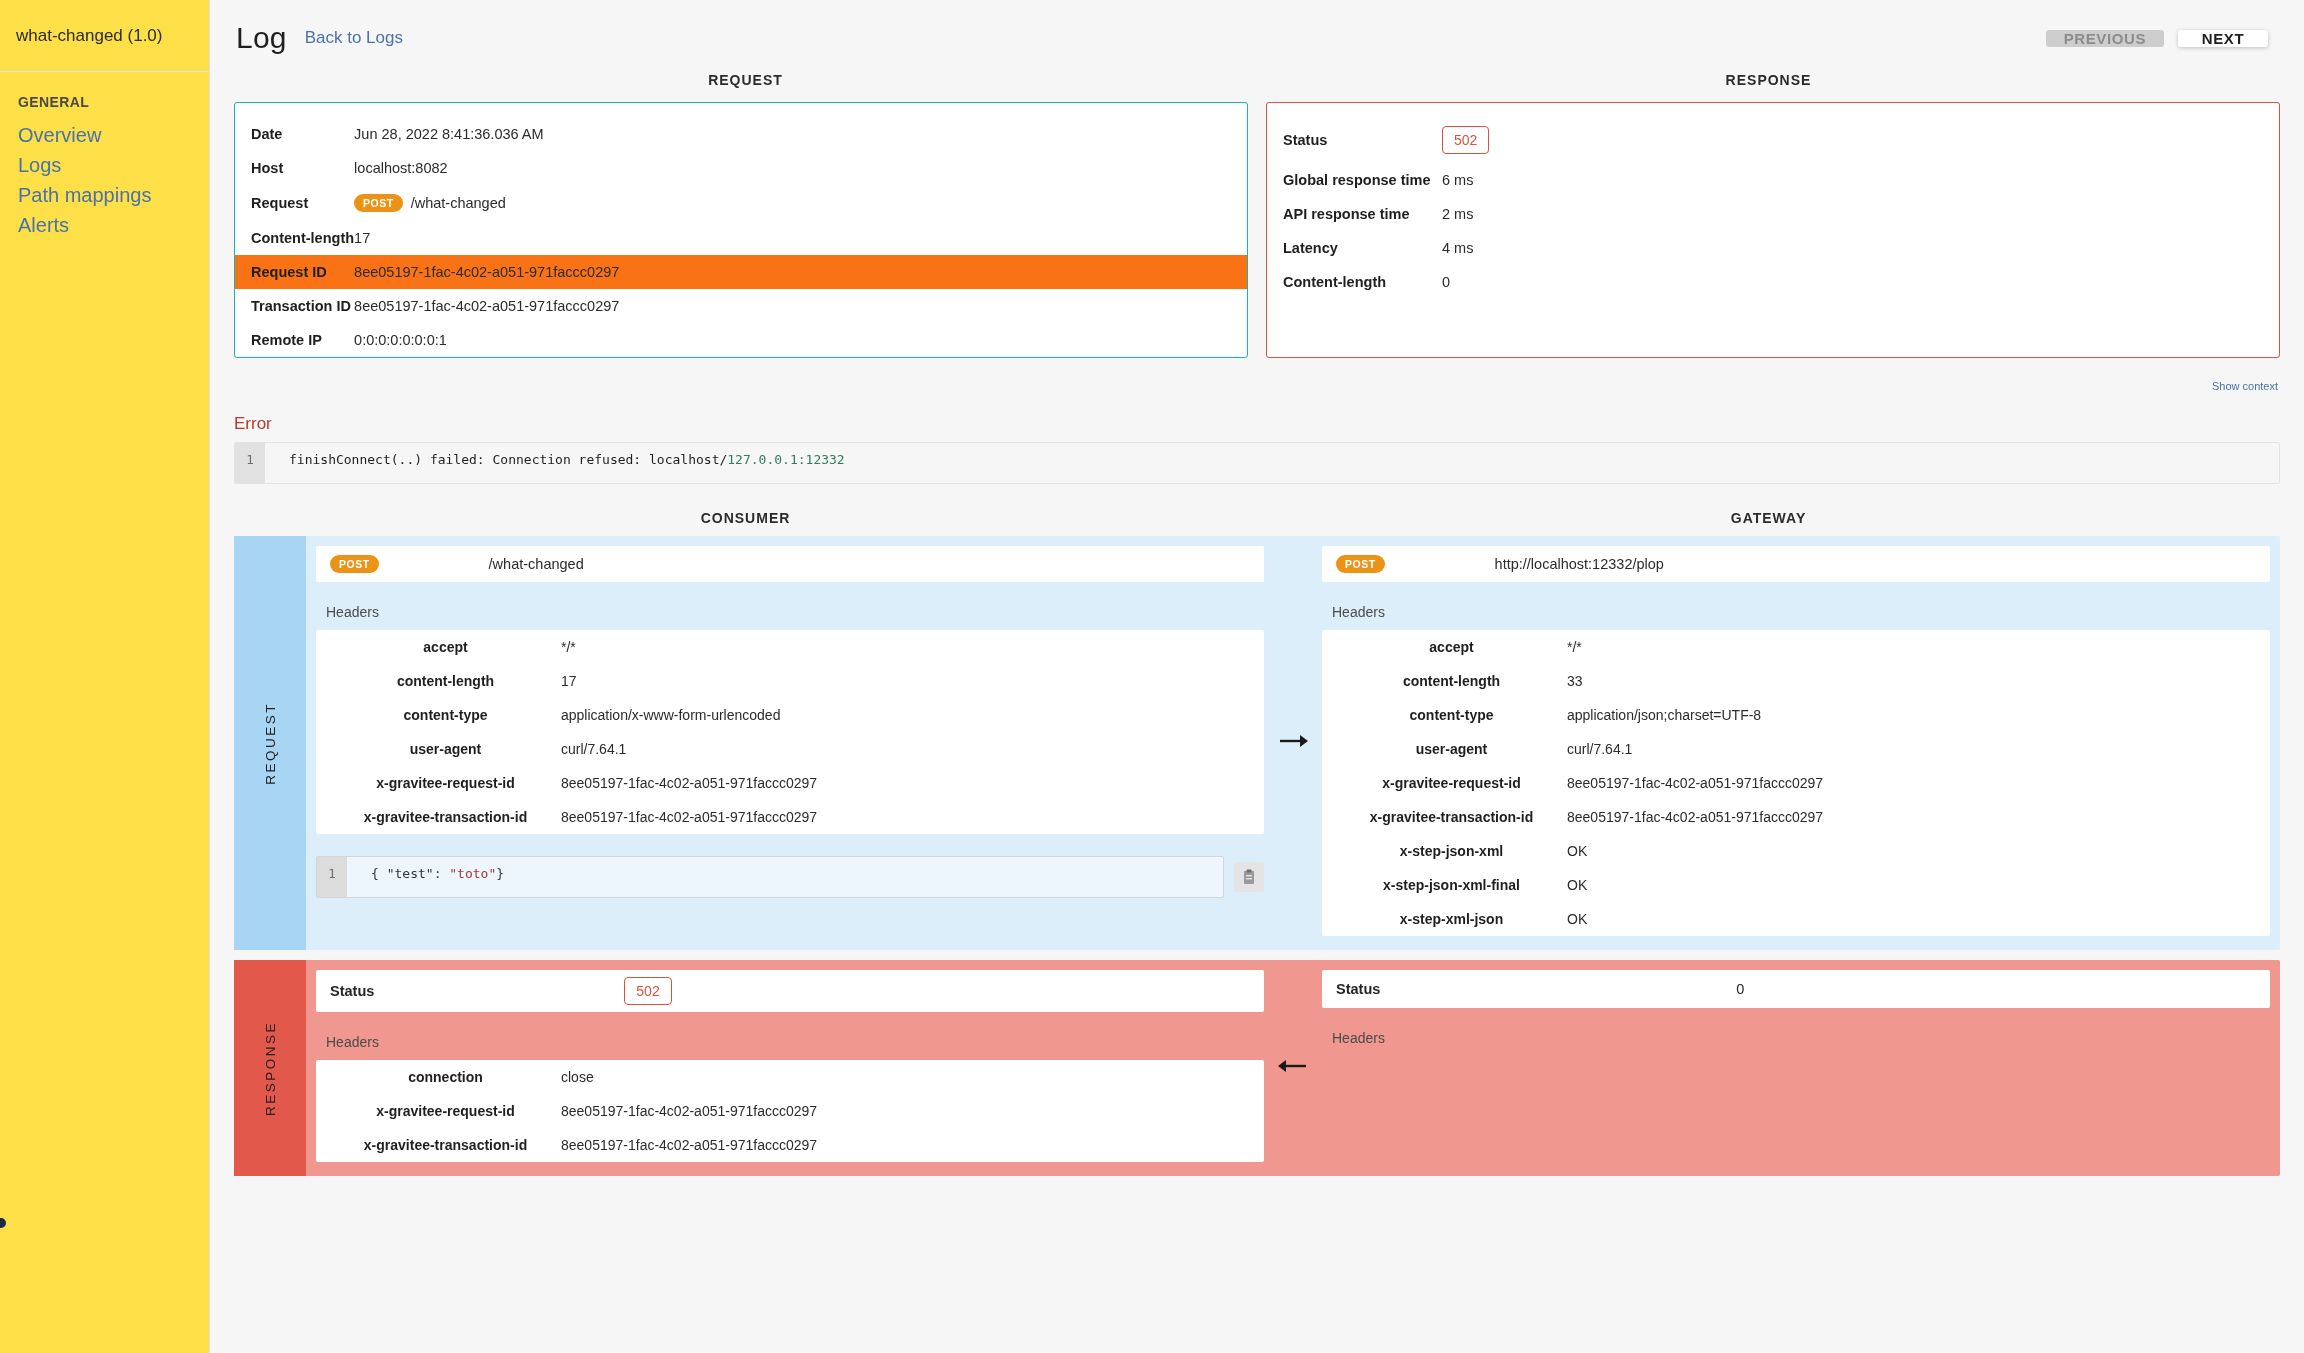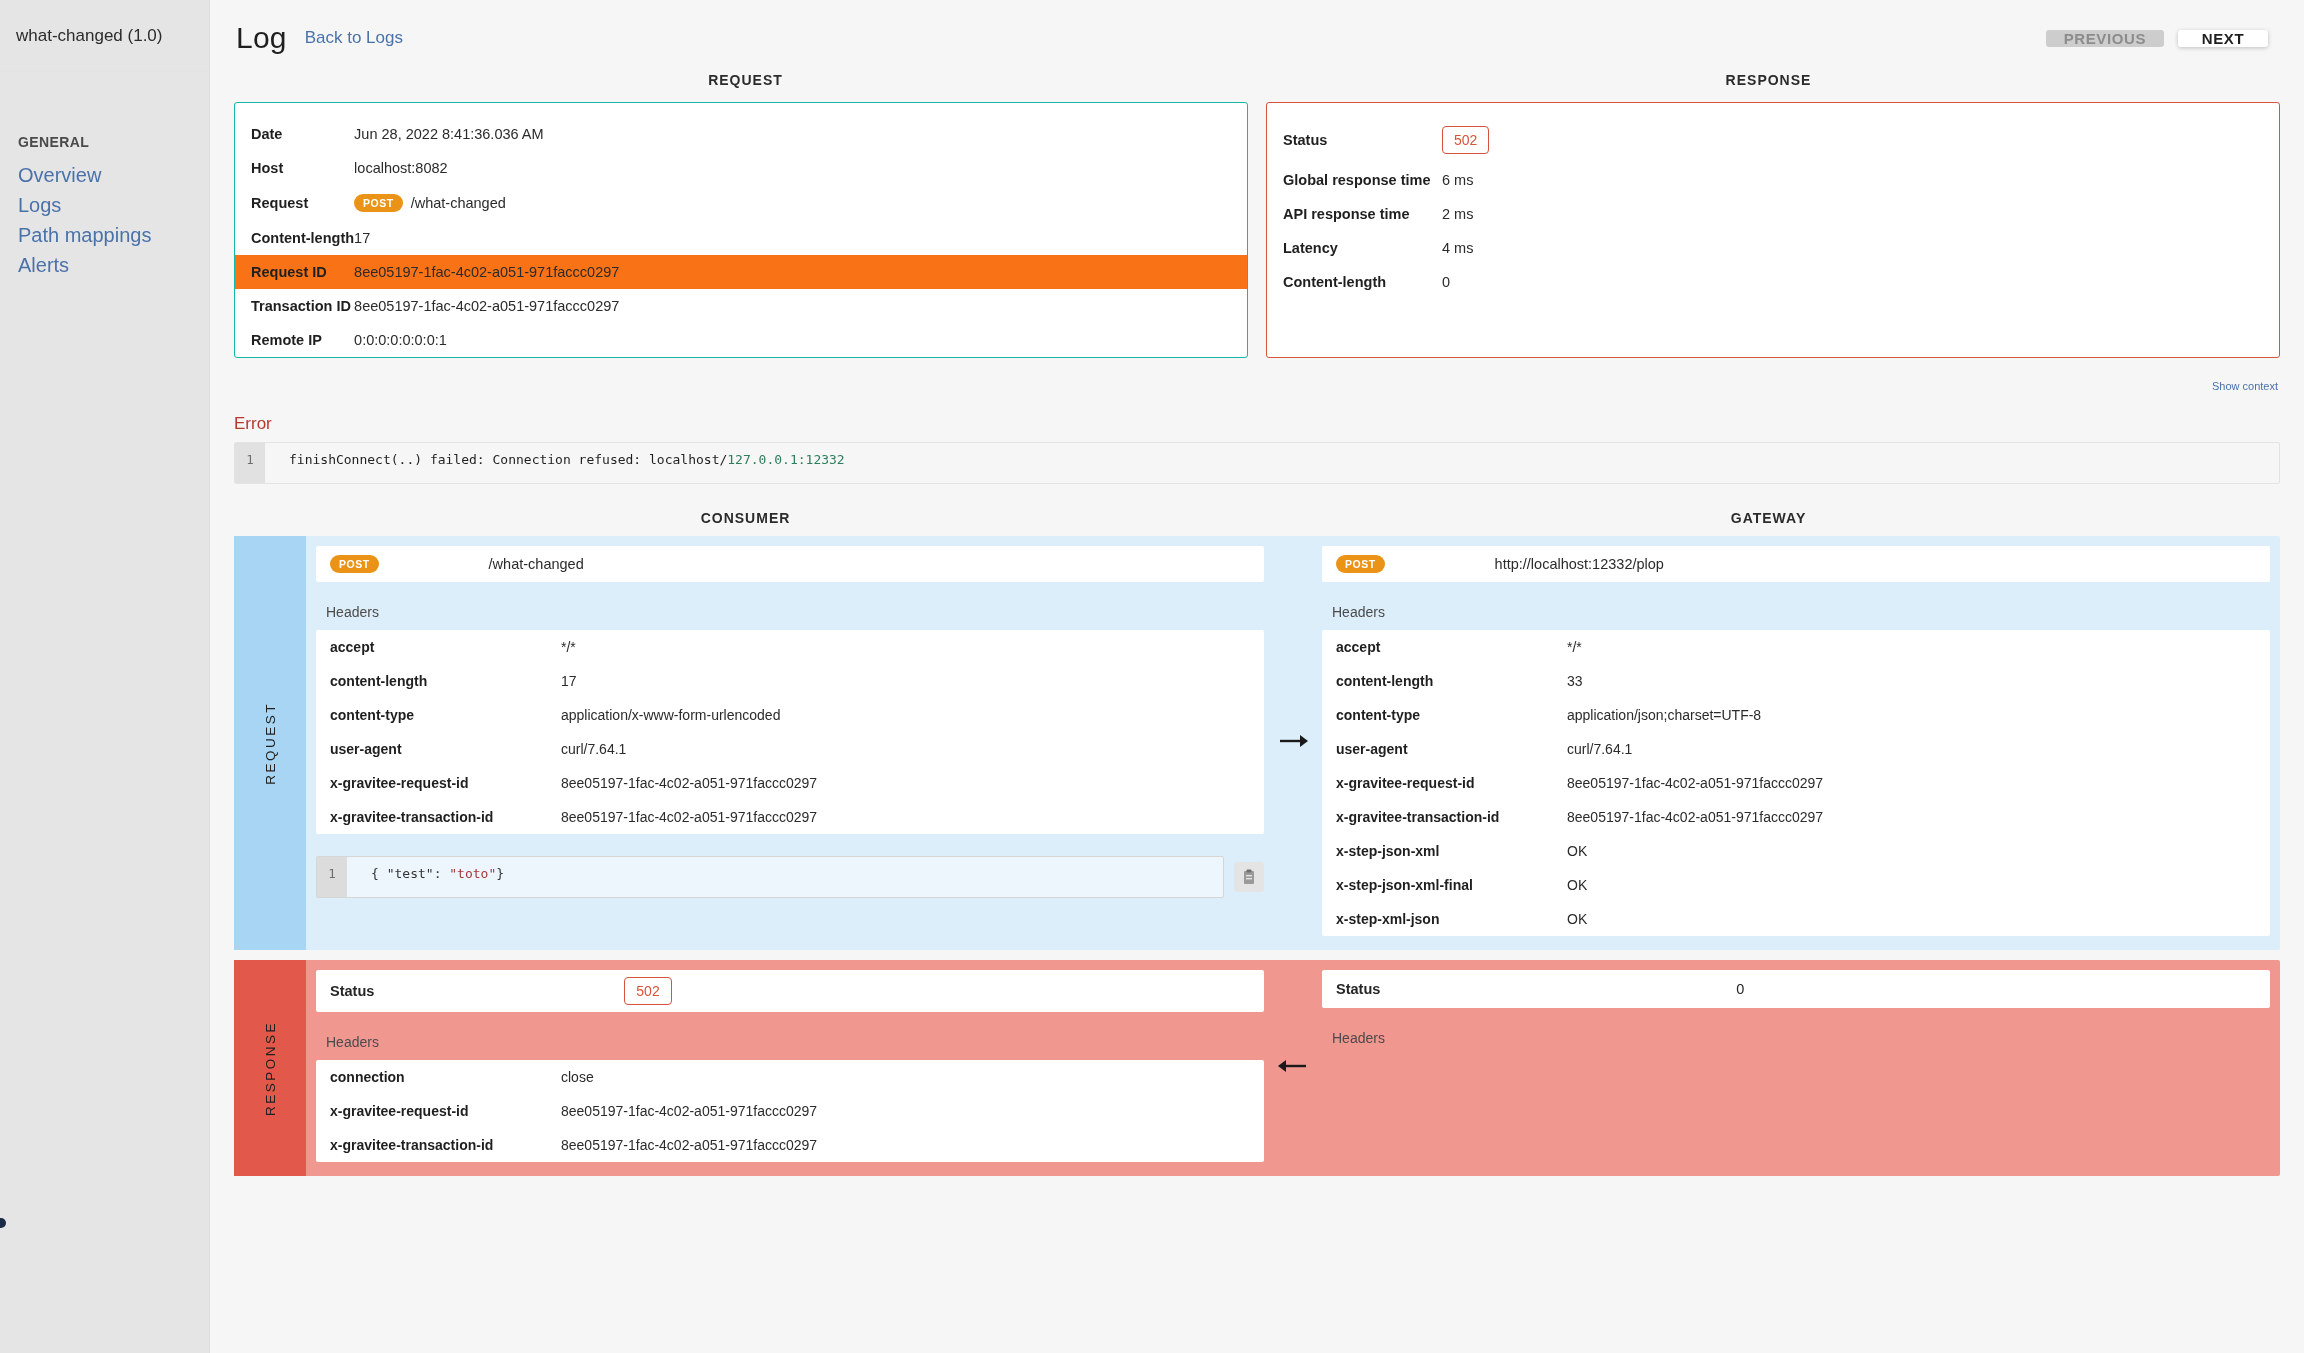--- a/index.html
+++ b/index.html
@@ -10,25 +10,24 @@
     font-family: "Liberation Sans", sans-serif;
     color: #262626;
     overflow: hidden;
   }
   .app { display: flex; width: 2304px; height: 1353px; }
 
   
   .sidebar {
     width: 210px;
     min-width: 210px;
-    background: #e5e5e5;
+    background: #fde047;
     border-right: 1px solid #e0e0e0;
     display: flex;
     flex-direction: column;
-    gap: 40px;
   }
   .sidebar-head {
     height: 72px;
     display: flex;
     align-items: center;
     padding: 0 16px;
     font-size: 17px;
     color: #2b2b2b;
     border-bottom: 1px solid #e2e2e2;
   }
@@ -315,20 +314,21 @@
   .headers-table td {
     font-size: 14px;
     padding: 9px 0;
   }
   .headers-table td.hk {
     font-weight: bold;
     padding-left: 14px;
     width: 245px;
     white-space: nowrap;
     color: #1f1f1f;
+    text-align: center;
   }
   .headers-table td.hv { color: #2b2b2b; }
 
   .body-code-wrap {
     display: flex;
     align-items: center;
     margin-top: 22px;
     gap: 0;
   }
   .body-code {

